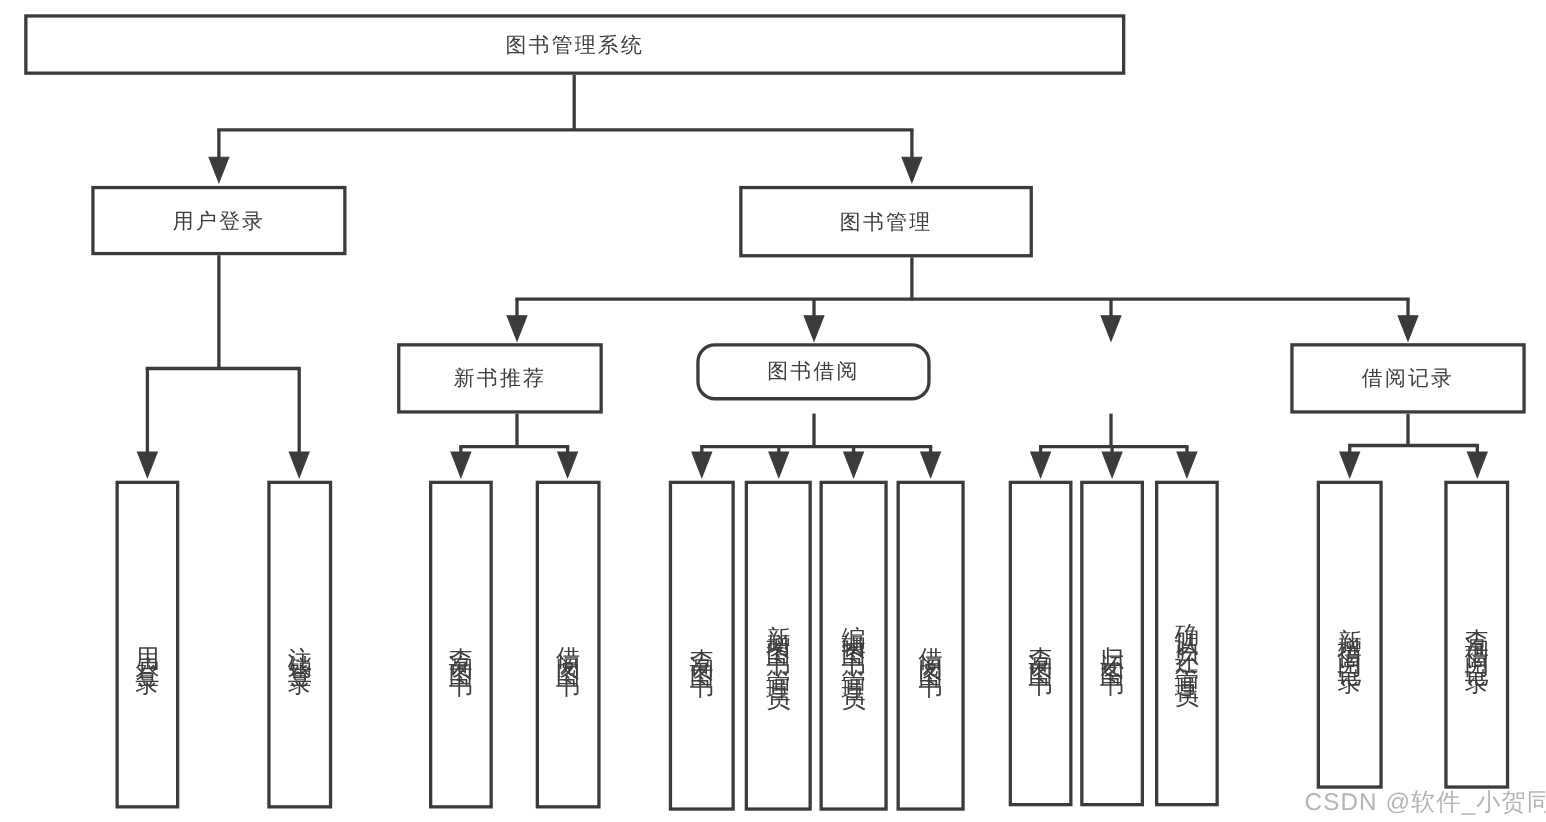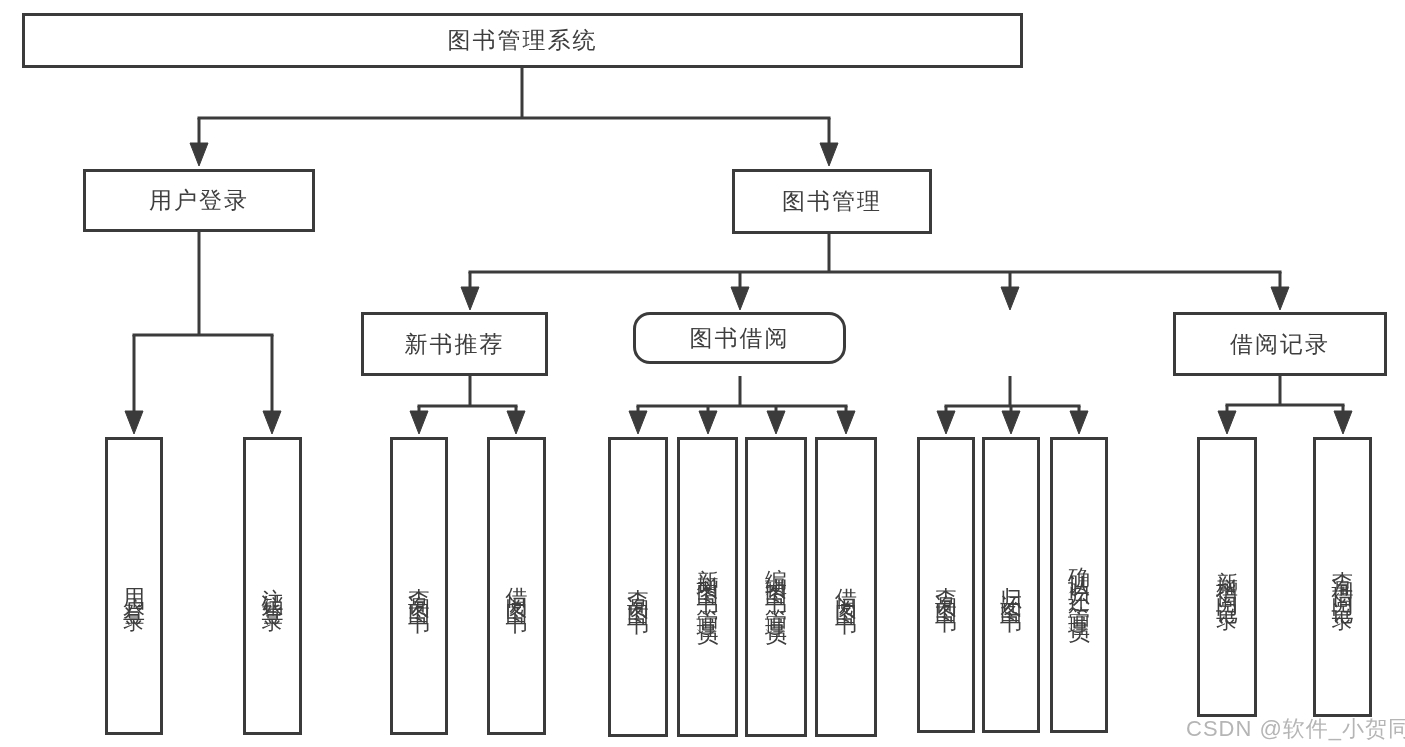--- a/index.html
+++ b/index.html
@@ -16,21 +16,21 @@
     font-family:"Liberation Sans","DejaVu Sans",sans-serif;
     overflow:hidden;
   }
   .connectors{position:absolute;left:0;top:0;width:1405px;height:747px;pointer-events:none;}
   .connectors line{stroke:var(--line);stroke-width:3;}
   .connectors polygon{fill:var(--line);stroke:var(--line);stroke-width:1;}
   .hbox{
     position:absolute;box-sizing:border-box;
     border:3px solid var(--line);background:var(--boxbg);
     display:flex;align-items:center;justify-content:center;
-    font-size:23px;letter-spacing:2px;color:var(--text);
+    font-size:19px;letter-spacing:2px;color:var(--text);
     white-space:nowrap;
   }
   .vbox{
     position:absolute;box-sizing:border-box;
     border:3px solid var(--line);background:var(--boxbg);
     display:flex;align-items:center;justify-content:center;
     writing-mode:vertical-rl;text-orientation:mixed;
     font-size:22px;letter-spacing:8px;color:var(--text);
     line-height:1;
   }
@@ -120,21 +120,21 @@
       <line x1="1227" y1="405" x2="1227" y2="418"></line>
       <polygon points="1218,411 1236,411 1227,434"></polygon>
       <line x1="1343" y1="405" x2="1343" y2="418"></line>
       <polygon points="1334,411 1352,411 1343,434"></polygon>
     </g>
   </svg>
 
   <div class="hbox" style="left:22px;top:13px;width:1001px;height:55px;">图书管理系统</div>
 
   <div class="hbox" style="left:83px;top:169px;width:232px;height:63px;">用户登录</div>
-  <div class="hbox" style="left:732px;top:169px;width:200px;height:65px;">图书管理</div>
+  <div class="hbox" style="left:672px;top:169px;width:267px;height:65px;">图书管理</div>
 
   <div class="hbox" style="left:361px;top:312px;width:187px;height:64px;">新书推荐</div>
   <div class="hbox" style="left:633px;top:312px;width:213px;height:52px;border-radius:17px;">图书借阅</div>
   <div class="hbox" style="left:1173px;top:312px;width:214px;height:64px;">借阅记录</div>
 
   <div class="vbox" style="left:105px;top:437px;width:58px;height:298px;">用户登录</div>
   <div class="vbox" style="left:243px;top:437px;width:59px;height:298px;">注销登录</div>
 
   <div class="vbox" style="left:390px;top:437px;width:58px;height:298px;">查询图书</div>
   <div class="vbox" style="left:487px;top:437px;width:59px;height:298px;">借阅图书</div>

